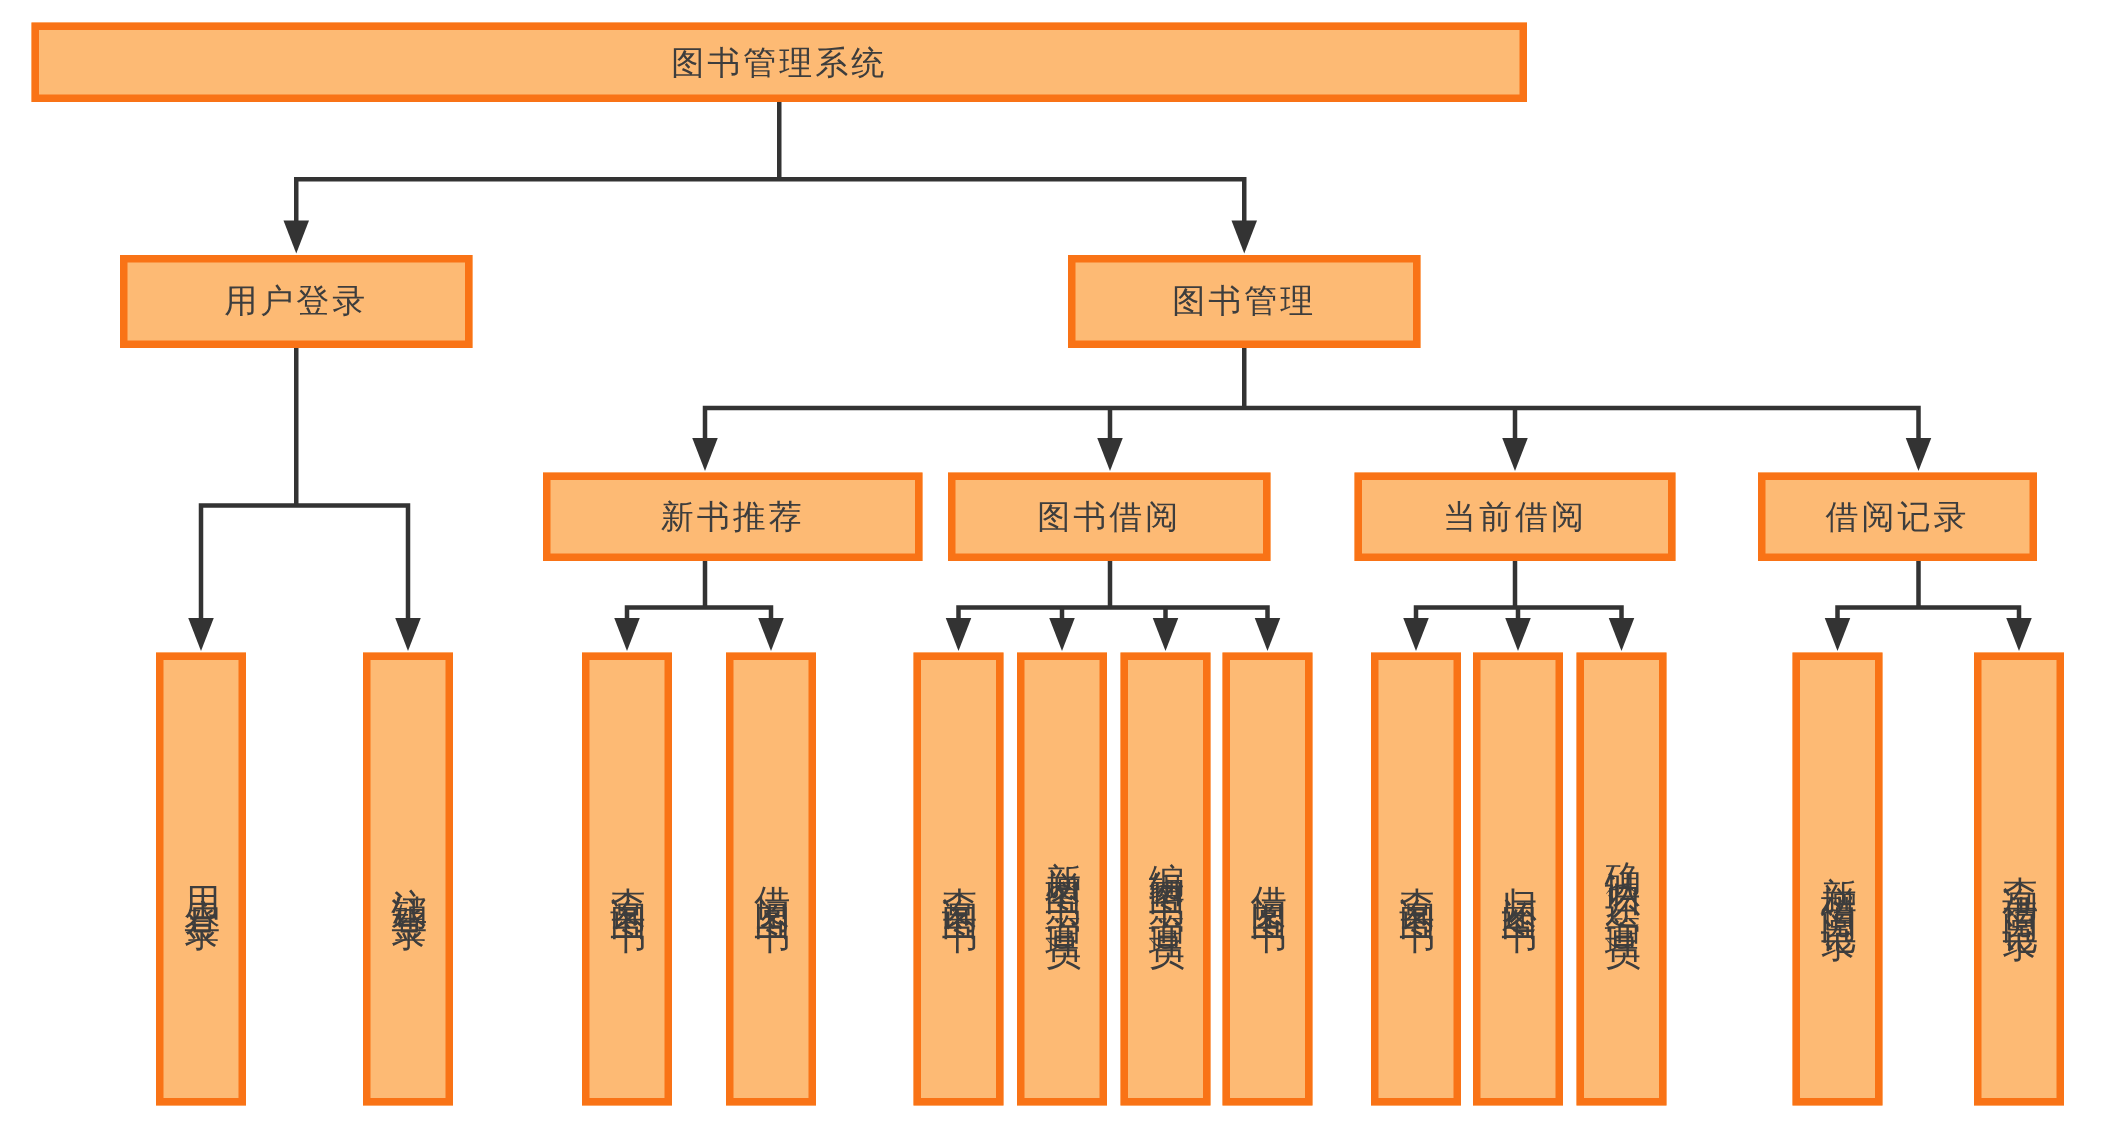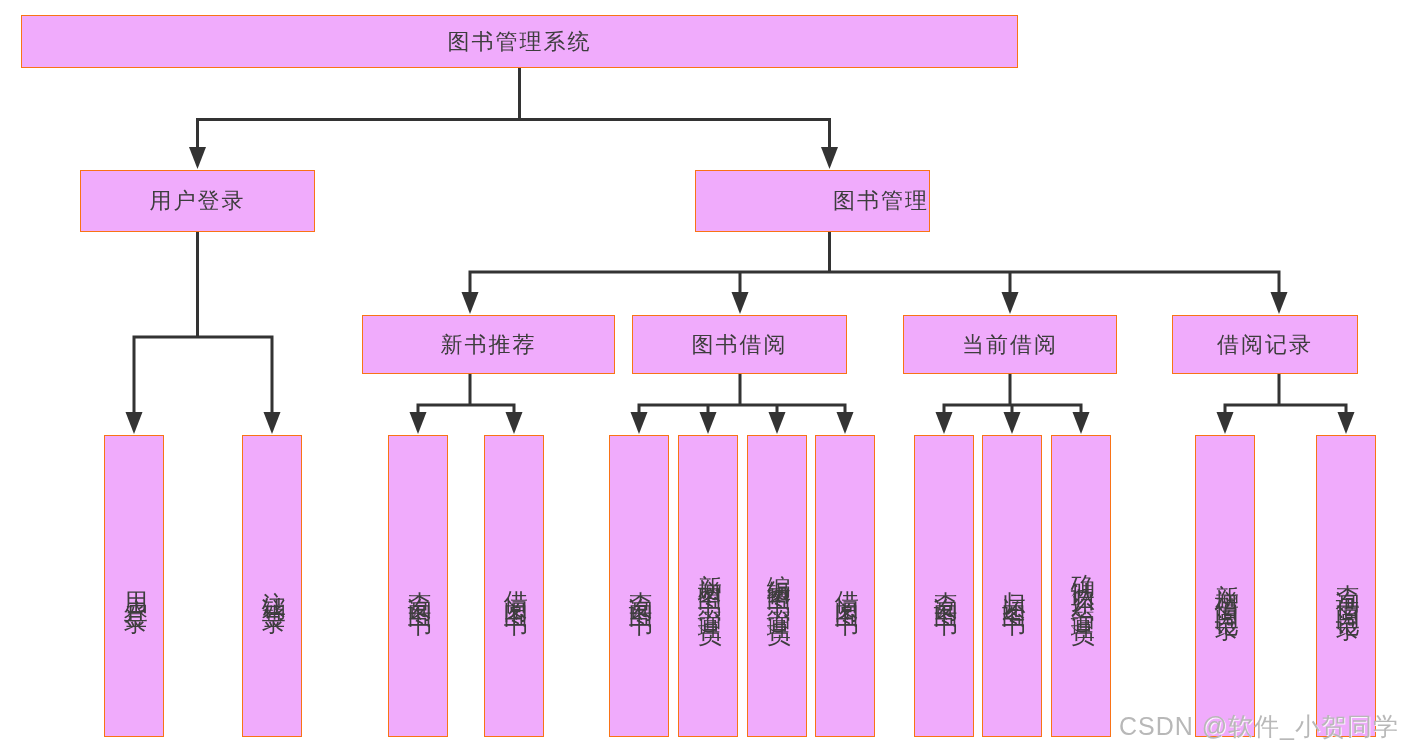--- a/index.html
+++ b/index.html
@@ -2,22 +2,22 @@
 <html><head>
 <meta charset="utf-8">
 <style>
   html,body{margin:0;padding:0;background:#ffffff;}
   .canvas{
     position:relative;width:1405px;height:747px;background:#ffffff;
     font-family:"Liberation Sans",sans-serif;color:#3d3d3d;overflow:hidden;
   }
   .connector-layer{position:absolute;left:0;top:0;pointer-events:none;}
   .box{
-    position:absolute;background:#f0abfc;border:1px solid #f97316;
-    box-sizing:border-box;display:flex;align-items:center;justify-content:center;font-family:Liberation Mono, monospace;
+    position:absolute;background:#fdba74;border:5px solid #f97316;
+    box-sizing:border-box;display:flex;align-items:center;justify-content:center;
   }
   .hbox{font-size:22px;letter-spacing:2px;}
   .root{left:21px;top:15px;width:997px;height:53px;}
   .lvl2{top:170px;width:235px;height:62px;}
   .lvl3{top:315px;height:59px;}
   .leaf{top:435px;width:60px;height:302px;}
   .vtext{
     writing-mode:vertical-rl;text-orientation:mixed;
     font-size:24px;letter-spacing:7px;line-height:1.15;
   }
@@ -81,21 +81,21 @@
     </g>
   </svg>
 
   <div class="box hbox root">
     <span>图书管理系统</span>
   </div>
 
   <div class="box hbox lvl2" style="left:80px;">
     <span>用户登录</span>
   </div>
-  <div class="box hbox lvl2" style="left:695px;justify-content:flex-end;">
+  <div class="box hbox lvl2" style="left:712px;">
     <span>图书管理</span>
   </div>
 
   <div class="box hbox lvl3" style="left:362px;width:253px;">
     <span>新书推荐</span>
   </div>
   <div class="box hbox lvl3" style="left:903px;width:214px;">
     <span>当前借阅</span>
   </div>
   <div class="box hbox lvl3" style="left:632px;width:215px;">
@@ -142,14 +142,13 @@
     <span class="vtext">确认归还（管理员）</span>
   </div>
 
   <div class="box leaf" style="left:1195px;">
     <span class="vtext">新增借阅记录</span>
   </div>
   <div class="box leaf" style="left:1316px;">
     <span class="vtext">查询借阅记录</span>
   </div>
 
-  <div class="watermark">CSDN @软件_小贺同学</div>
 </div>
 
 </body></html>

